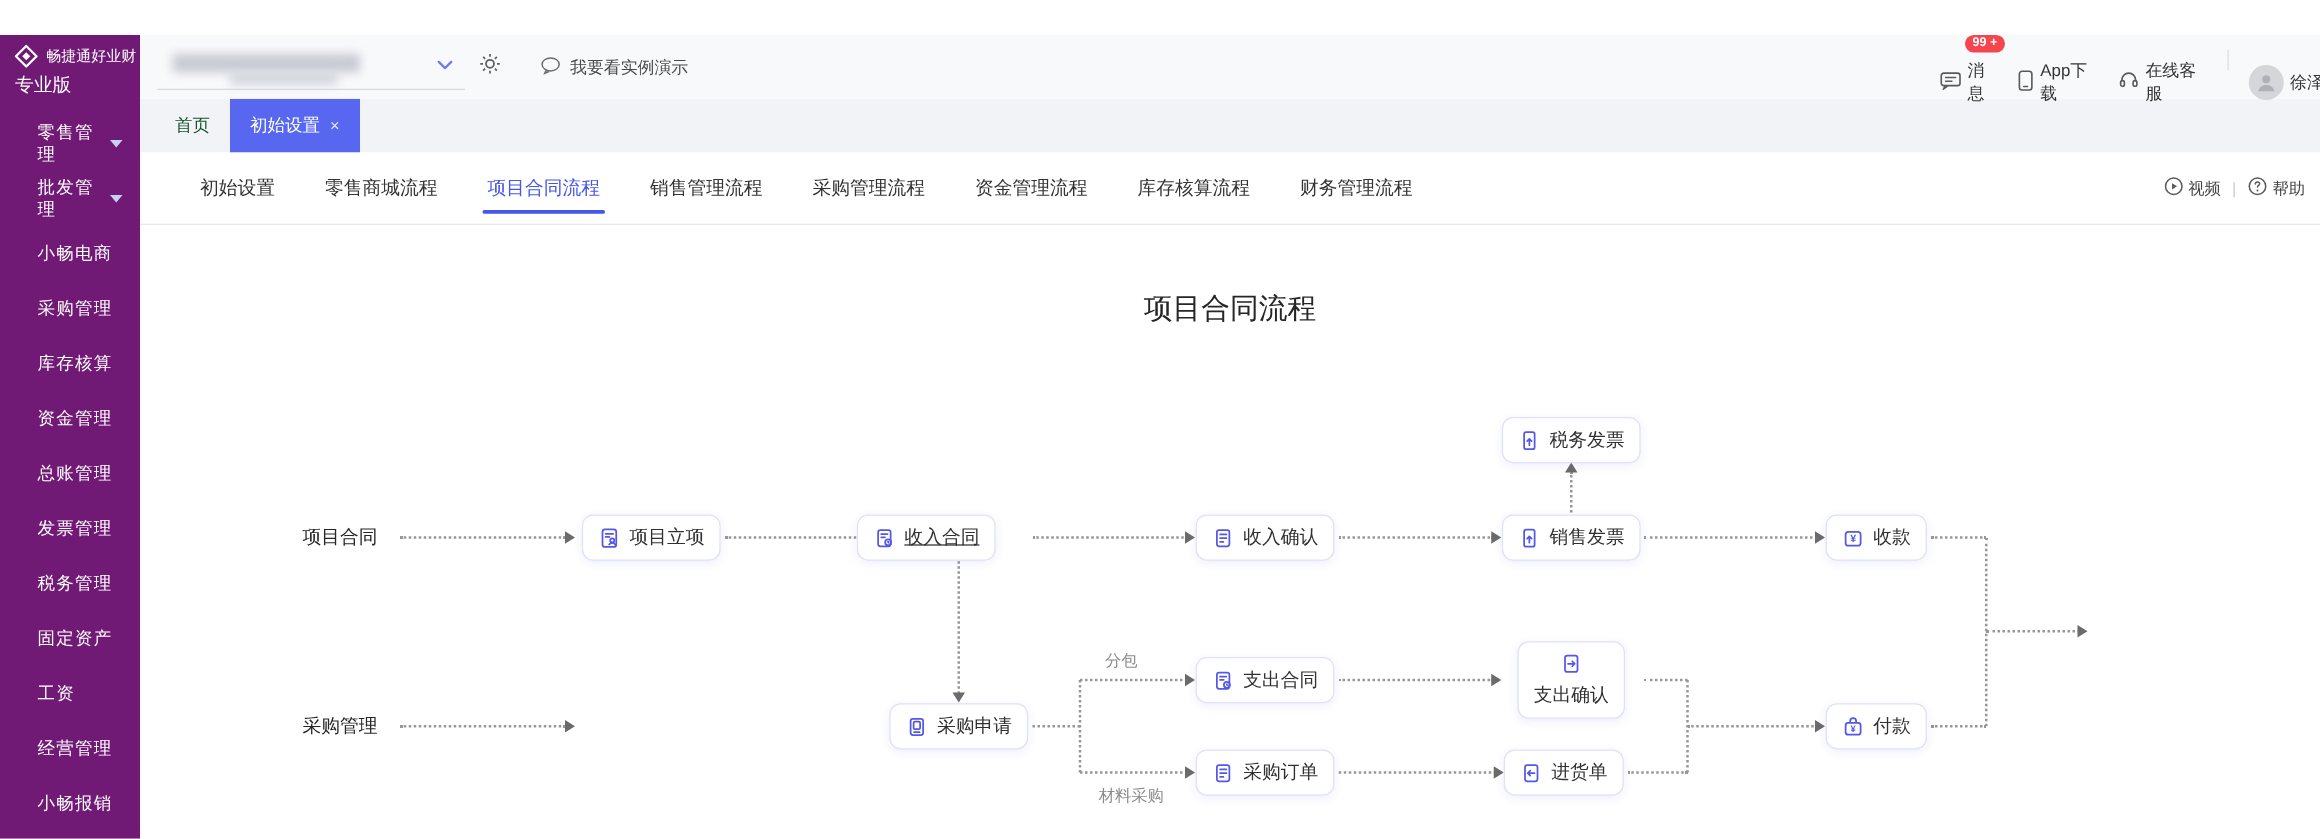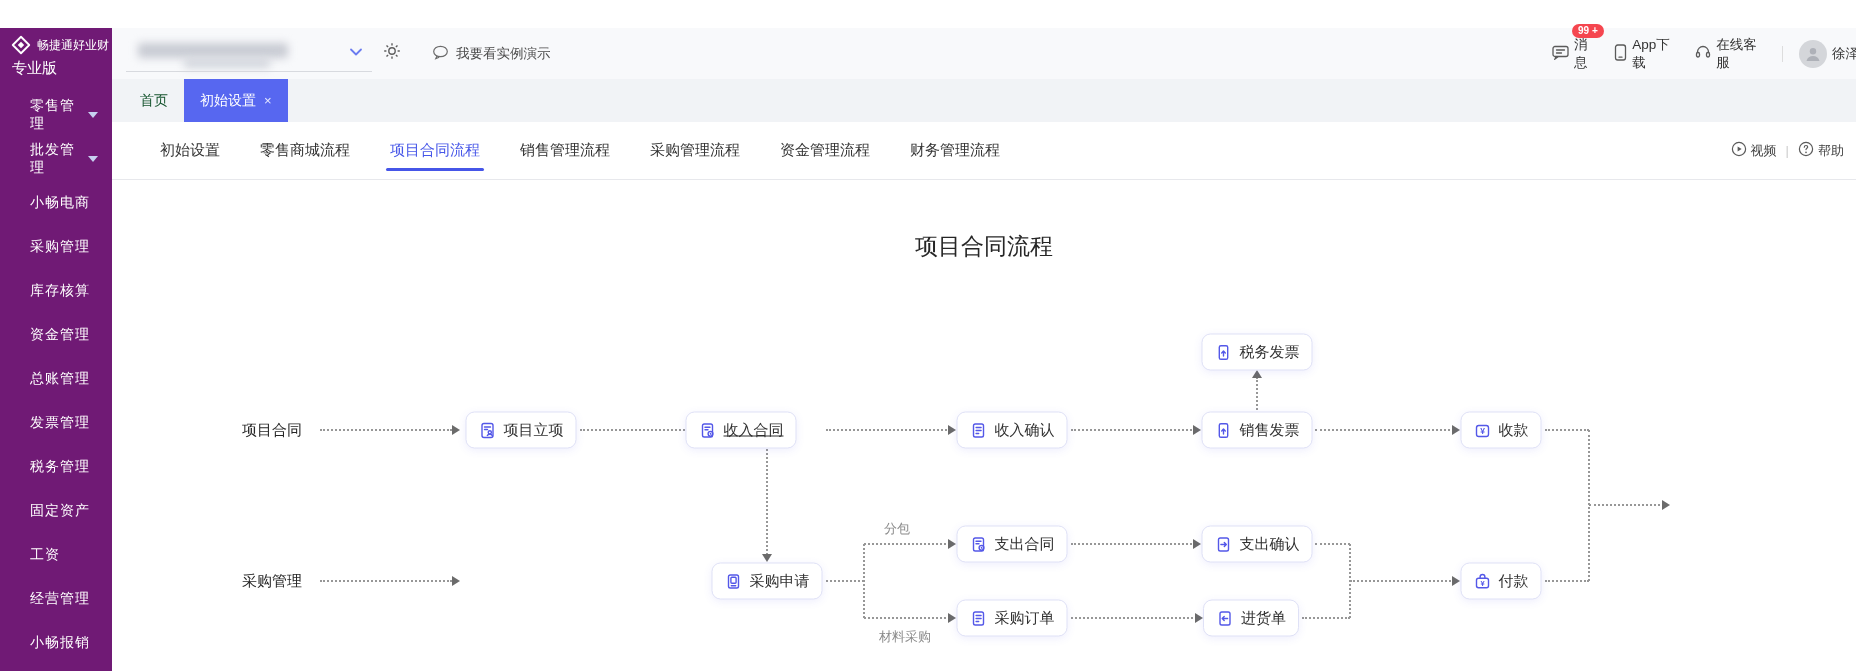--- a/index.html
+++ b/index.html
@@ -25,21 +25,21 @@
   .org-select { position:absolute; left:126px; top:8px; width:246px; height:36px;
                 border-bottom:1px solid #d8dadf; cursor:pointer; }
   .blur-a { position:absolute; left:12px; top:7px; width:150px; height:15px; background:#c8cbd3;
             filter:blur(4px); border-radius:2px; }
   .blur-b { position:absolute; left:58px; top:22px; width:86px; height:10px; background:#d2d5dc;
             filter:blur(4px); border-radius:2px; }
   .chevron { position:absolute; left:348px; top:16px; }
   .gear { position:absolute; left:382px; top:13px; cursor:pointer; }
   .demo-pill { position:absolute; left:432px; top:11px; height:29px; display:flex; align-items:center;
                gap:7px; font-size:13.5px; color:#4a4a4a; cursor:pointer; }
-  .top-right { position:absolute; left:1552px; top:0; height:100%; display:flex; align-items:center;
+  .top-right { position:absolute; left:1552px; top:12px; height:100%; display:flex; 
                gap:16px; font-size:13.5px; color:#333; }
   .tr-item { display:flex; align-items:center; gap:5px; cursor:pointer; position:relative; }
   .badge { position:absolute; top:-12px; left:20px; background:#f5464f; color:#fff; font-size:10px;
            font-weight:bold; padding:2px 6px; border-radius:9px; line-height:1; white-space:nowrap; }
   .v-div { width:1px; height:16px; background:#ddd; }
   .avatar { width:28px; height:28px; border-radius:50%; background:#d4d6da; display:flex;
             align-items:center; justify-content:center; overflow:hidden; }
   .username { width:24px; overflow:hidden; white-space:nowrap; font-size:13.5px; }
 
   
@@ -227,20 +227,21 @@
     </div>
 
   <div class="subbar">
     <div class="subtabs" id="subtabs">
         <div class="subtab">初始设置</div>
         <div class="subtab">零售商城流程</div>
         <div class="subtab active">项目合同流程</div>
         <div class="subtab">销售管理流程</div>
         <div class="subtab">采购管理流程</div>
         <div class="subtab">资金管理流程</div>
+        <div class="subtab">库存核算流程</div>
         <div class="subtab">财务管理流程</div>
       </div>
     <div class="sub-actions">
       <span class="sub-act">
         <span>
           <svg width="16" height="16" viewBox="0 0 16 16" fill="none" stroke="#5a5a5a" stroke-width="1.2">
             <circle cx="8" cy="8" r="6.6"></circle>
               <path d="M6.6 5.5l4 2.5-4 2.5z" fill="#5a5a5a" stroke="none"></path>
           </svg>
         </span>
@@ -374,21 +375,21 @@
         <span class="nicon">
           <svg width="18" height="18" viewBox="0 0 18 18" fill="none" stroke="#5458e8" stroke-width="1.4">
             <rect x="4" y="2.5" width="10" height="13" rx="1.8"></rect>
             <path d="M6.5 5.8h5M6.5 8.3h3" stroke-linecap="round"></path>
             <circle cx="12" cy="12.3" r="2.4"></circle>
             <path d="M12 11.2v1.2l.9.6"></path>
           </svg>
         </span>
         <span>支出合同</span>
       </div>
-      <div class="fnode" style="left: 1257px; top: 544px;">
+      <div class="fnode" style="left: 1257px; top: 544px; flex-direction: column;">
         <span class="nicon">
           <svg width="18" height="18" viewBox="0 0 18 18" fill="none" stroke="#5458e8" stroke-width="1.4">
             <rect x="4" y="2.5" width="10" height="13" rx="1.8"></rect>
             <path d="M6.4 9h5.2M9.8 7l2 2-2 2" stroke-linecap="round" stroke-linejoin="round"></path>
           </svg>
         </span>
         <span>支出确认</span>
       </div>
       <div class="fnode" style="left: 1012px; top: 618px;">
         <span class="nicon">

